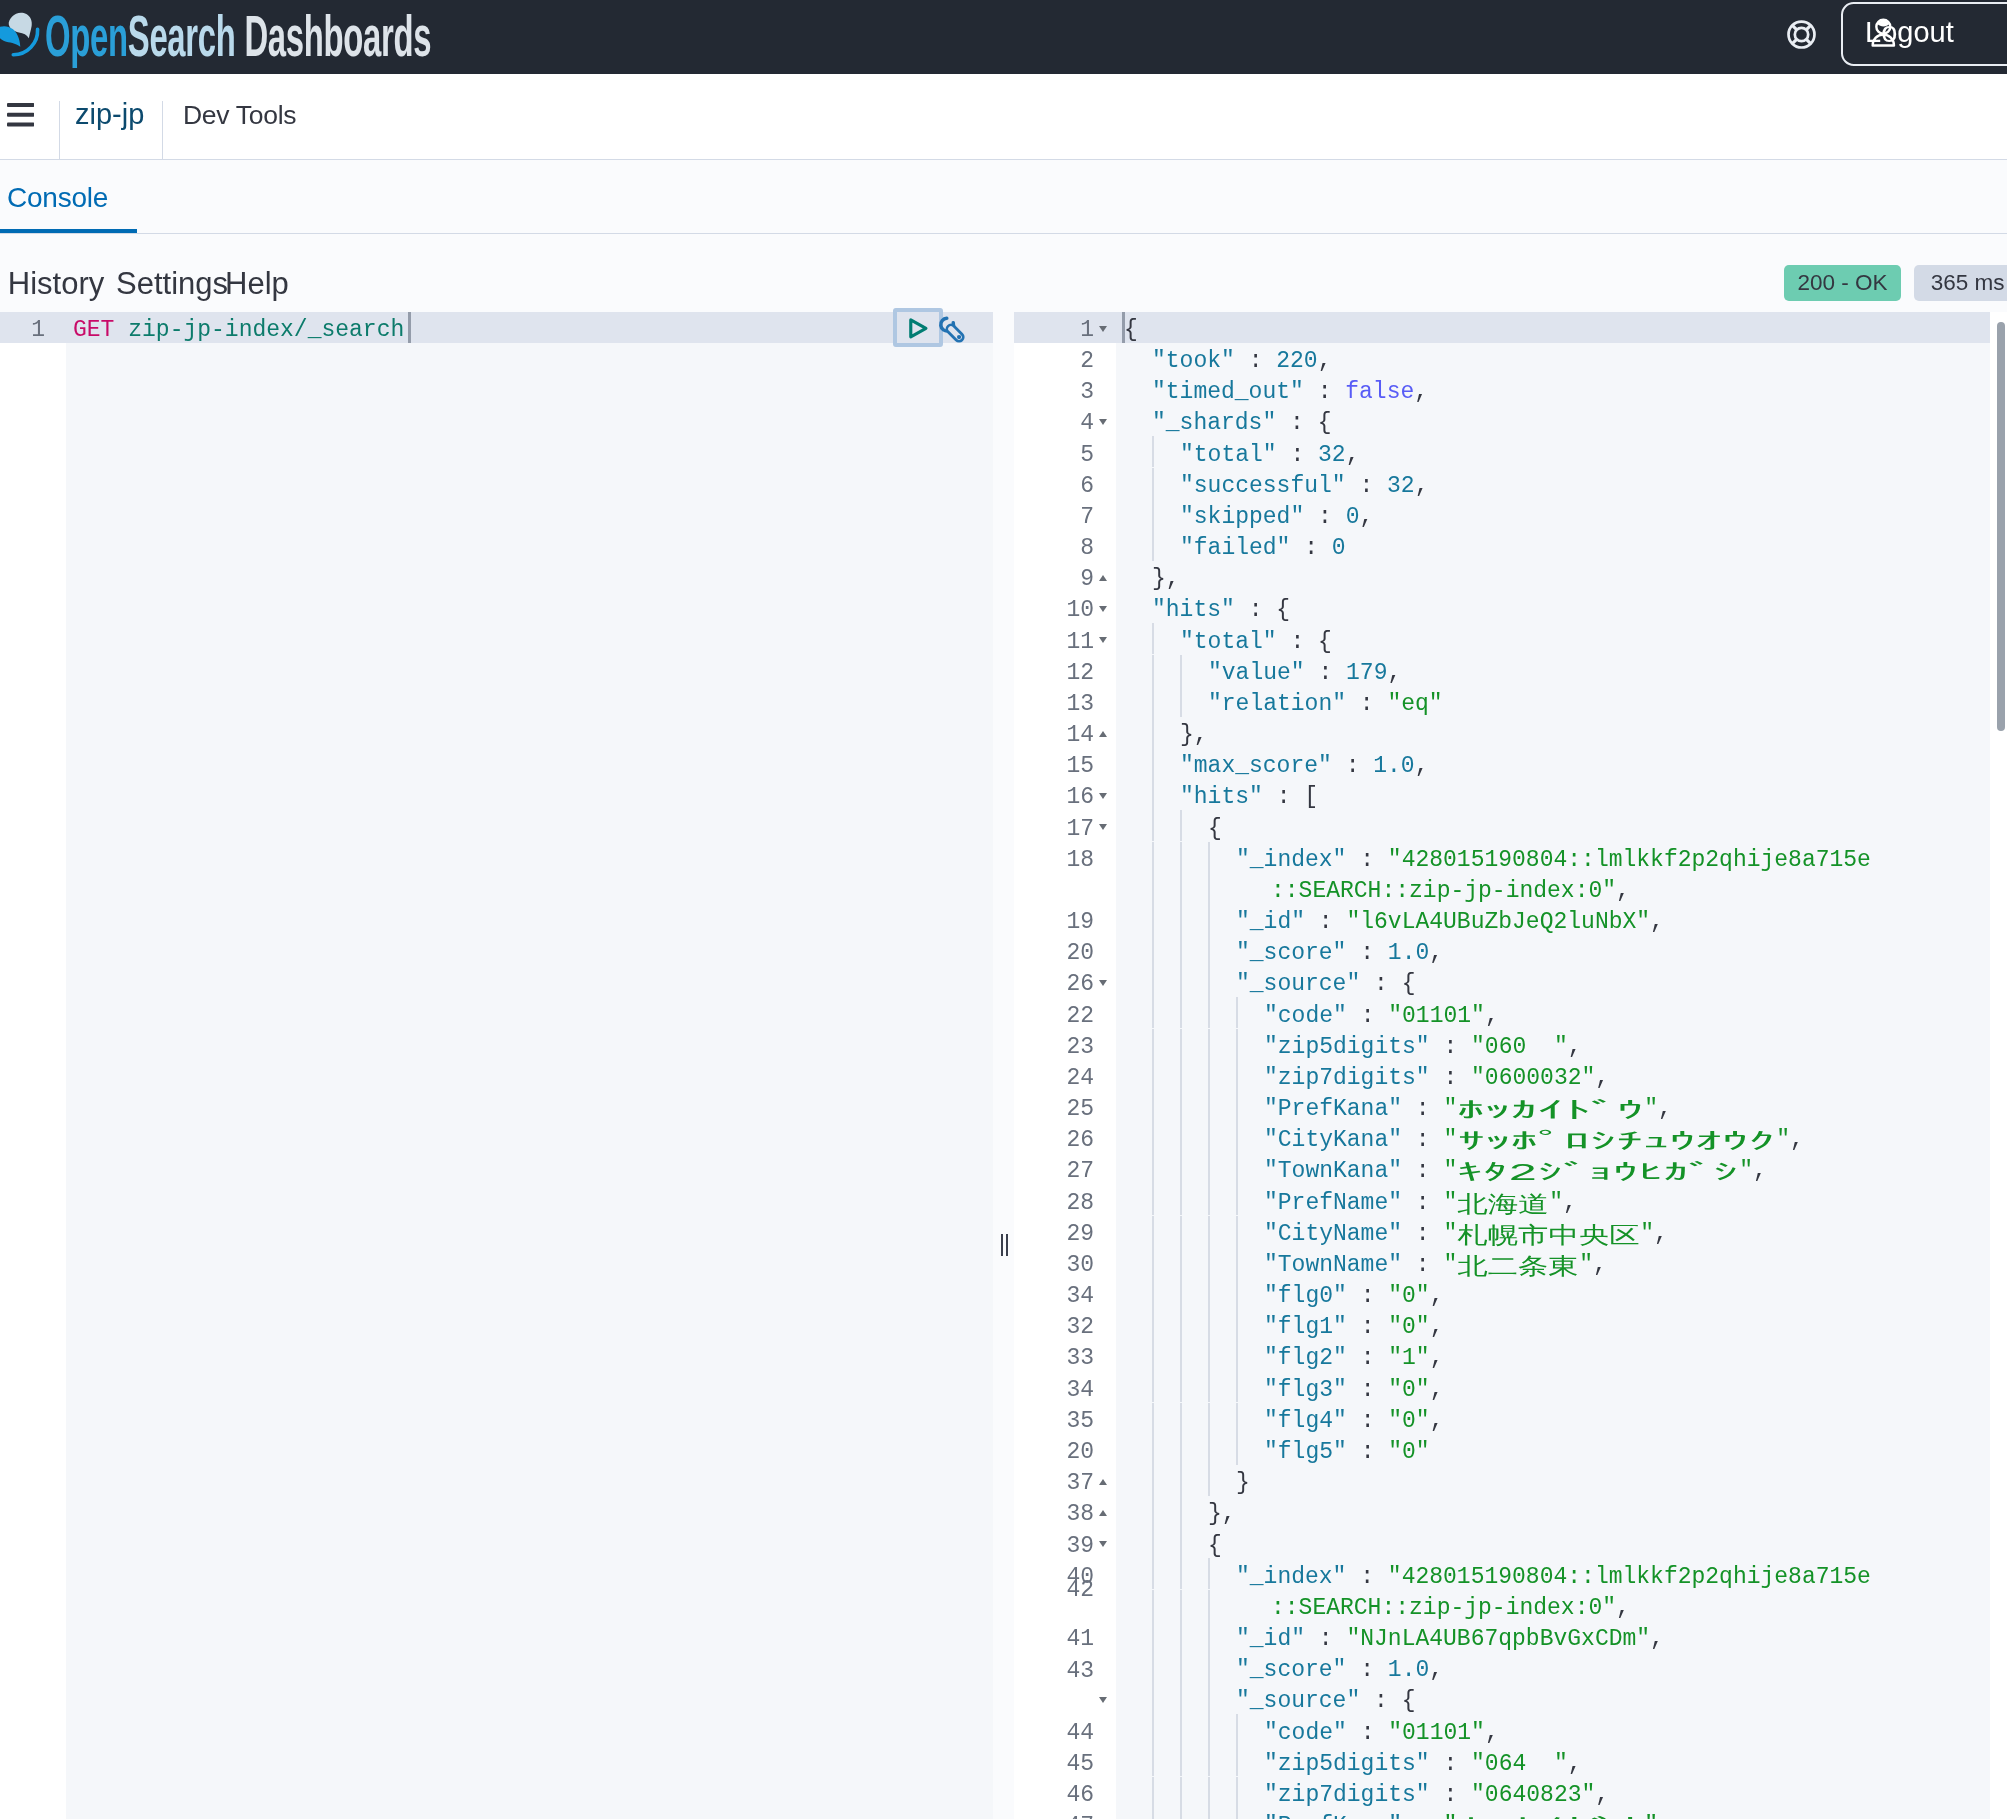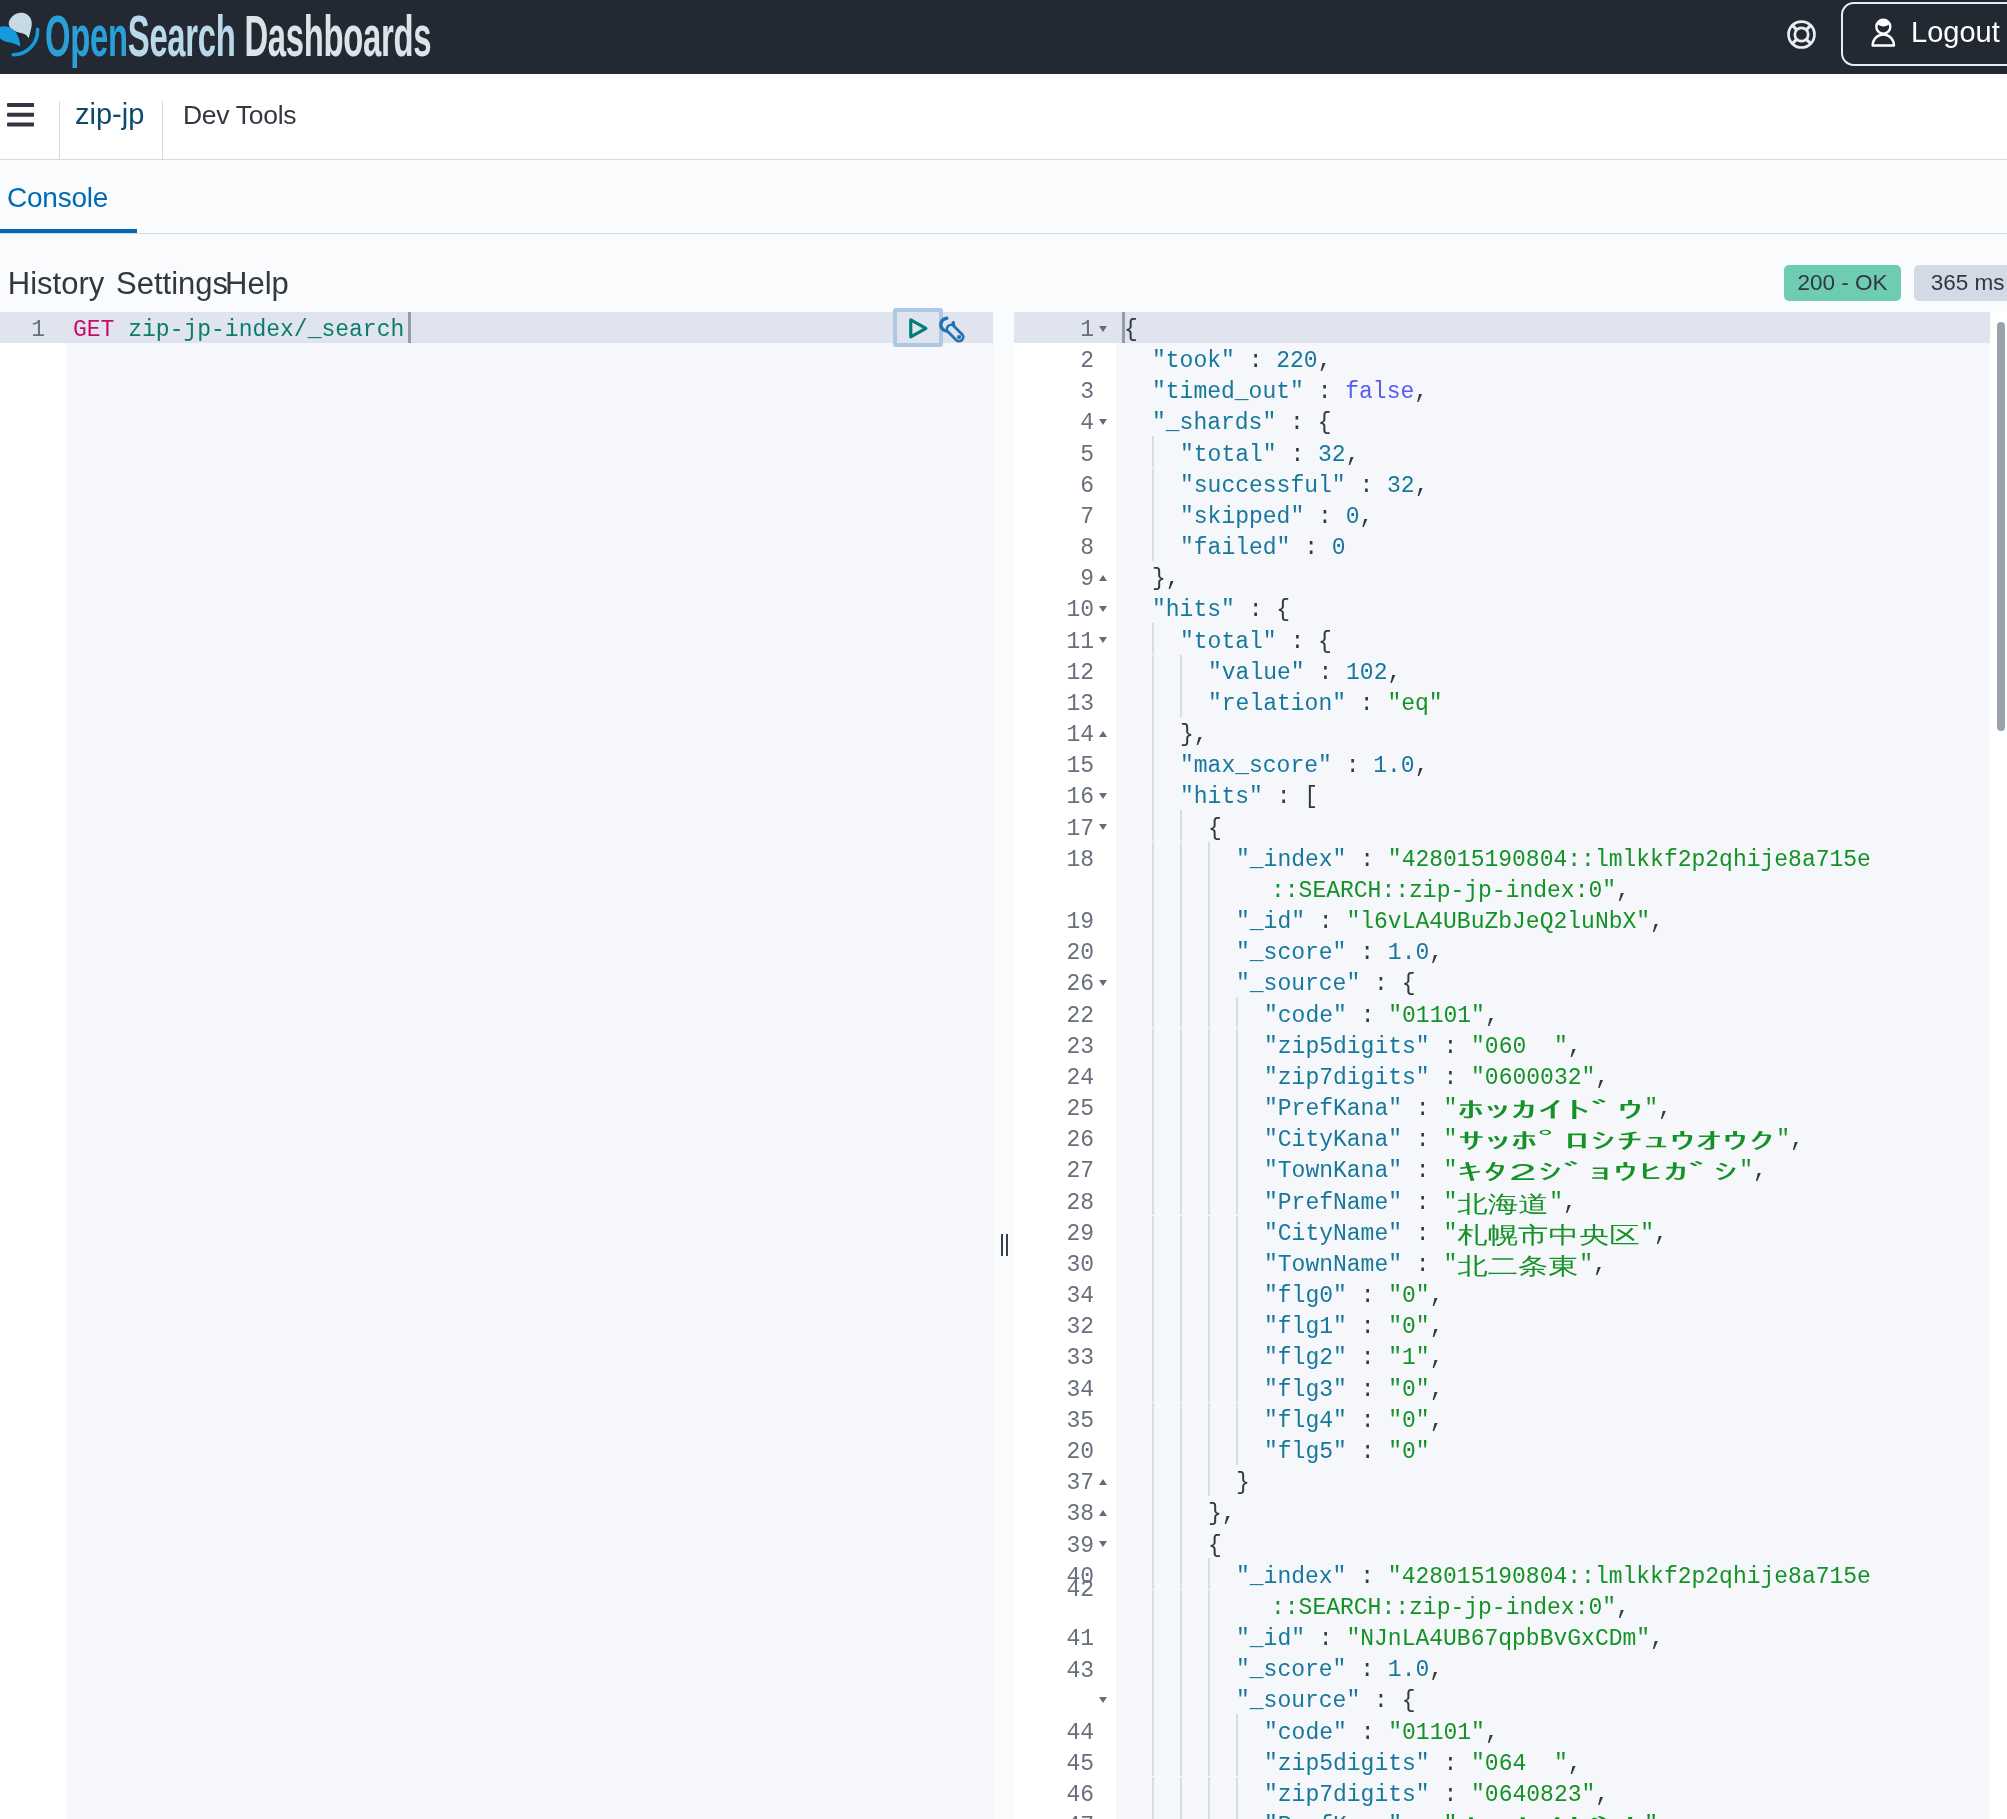--- a/index.html
+++ b/index.html
@@ -1,21 +1,21 @@
 <!DOCTYPE html>
 <html><head><meta charset="utf-8"><style>
 *{margin:0;padding:0;box-sizing:border-box}
 html,body{width:2007px;height:1819px;overflow:hidden;background:#fafbfd;font-family:"Liberation Sans",sans-serif}
 .abs{position:absolute}
 #hdr{position:absolute;left:0;top:0;width:2007px;height:74px;background:#232933}
 #brand{position:absolute;left:45px;top:0;line-height:71px;font-weight:700;font-size:58px;letter-spacing:-0.5px;
  transform:scaleX(0.566);transform-origin:0 0;white-space:nowrap}
 #brand .o{color:#2a9fd8} #brand .s{color:#b9d9eb} #brand .d{color:#dde3e9}
 #logoutbtn{position:absolute;left:1841px;top:2px;width:216px;height:64px;border:2px solid #e9edf3;border-radius:12.7px}
-#logouttxt{position:absolute;left:1911px;top:18px;font-size:29px;line-height:29px;color:#fff;font-family:"Liberation Sans",sans-serif}
+#logouttxt{position:absolute;left:1865px;top:18px;font-size:29px;line-height:29px;color:#fff;font-family:"Liberation Sans",sans-serif}
 #nav{position:absolute;left:0;top:74px;width:2007px;height:86px;background:#fff;border-bottom:1px solid #d3dae6}
 .vsep{position:absolute;top:101px;width:1px;height:59px;background:#d3dae6}
 #crumb1{position:absolute;left:75px;top:100px;font-size:29px;line-height:29px;color:#0c4a6e}
 #crumb2{position:absolute;left:183px;top:102px;font-size:26.5px;line-height:26.5px;letter-spacing:-0.3px;color:#343741}
 #tabtxt{position:absolute;left:6.9px;top:184px;font-size:28px;line-height:28px;letter-spacing:-0.2px;color:#006bb4}
 #tabline{position:absolute;left:0;top:229px;width:137px;height:4.9px;background:#006bb4}
 #tabborder{position:absolute;left:0;top:233px;width:2007px;height:1px;background:#d3dae6}
 .tb{position:absolute;top:272px;font-size:31px;line-height:24.5px;color:#343741}
 .badge{position:absolute;top:265px;height:36px;border-radius:4.9px;font-size:22.5px;color:#343741}
 #edl{position:absolute;left:0;top:312px;width:993px;height:1507px;background:#f5f7fa}
@@ -133,21 +133,21 @@
 <div class="fold fd" style="top:606px"></div>
 
 <div class="cl" style="left:1152px;top:595px"><span class="k">"hits"</span><span class="p">&nbsp;:&nbsp;{</span></div>
 <div class="gn" style="top:627px">11</div>
 <div class="fold fd" style="top:637px"></div>
 <div class="ig" style="left:1152px;top:623px"></div>
 <div class="cl" style="left:1180px;top:627px"><span class="k">"total"</span><span class="p">&nbsp;:&nbsp;{</span></div>
 <div class="gn" style="top:658px">12</div>
 <div class="ig" style="left:1152px;top:655px"></div>
 <div class="ig" style="left:1180px;top:655px"></div>
-<div class="cl" style="left:1208px;top:658px"><span class="k">"value"</span><span class="p">&nbsp;:&nbsp;</span><span class="n">102</span><span class="p">,</span></div>
+<div class="cl" style="left:1208px;top:658px"><span class="k">"value"</span><span class="p">&nbsp;:&nbsp;</span><span class="n">179</span><span class="p">,</span></div>
 <div class="gn" style="top:689px">13</div>
 <div class="ig" style="left:1152px;top:686px"></div>
 <div class="ig" style="left:1180px;top:686px"></div>
 <div class="cl" style="left:1208px;top:689px"><span class="k">"relation"</span><span class="p">&nbsp;:&nbsp;</span><span class="s">"eq"</span></div>
 <div class="gn" style="top:720px">14</div>
 <div class="fold fu" style="top:731px"></div>
 <div class="ig" style="left:1152px;top:717px"></div>
 <div class="cl" style="left:1180px;top:720px"><span class="p">},</span></div>
 <div class="gn" style="top:751px">15</div>
 <div class="ig" style="left:1152px;top:748px"></div>

